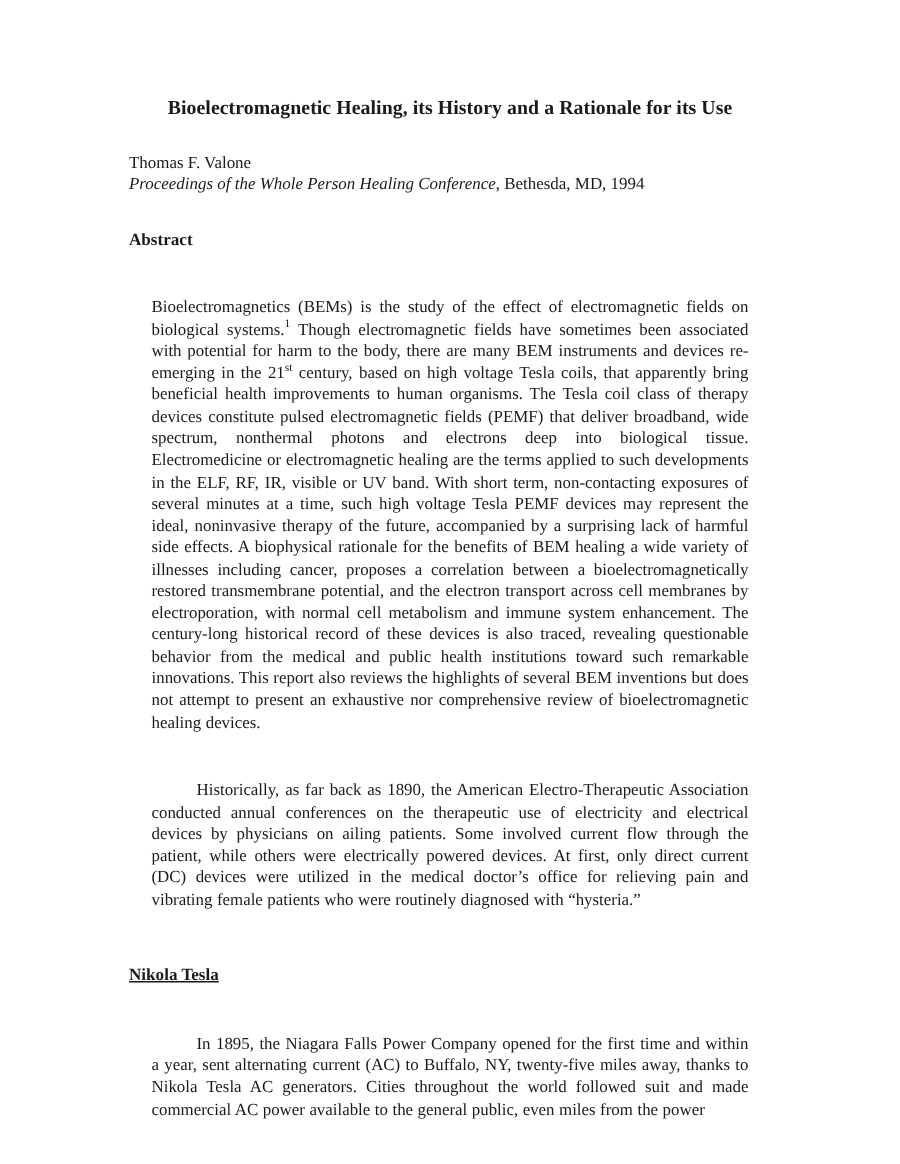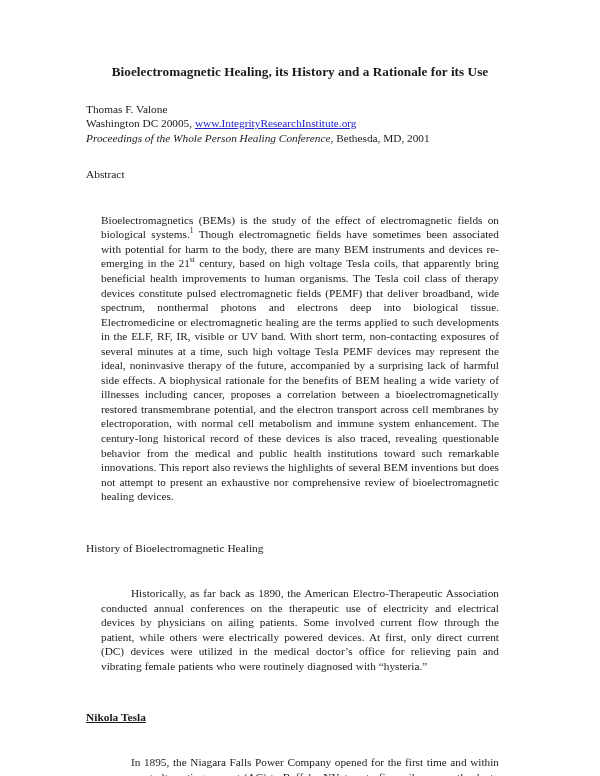--- a/index.html
+++ b/index.html
@@ -62,21 +62,21 @@
     font-size: 11.3px;
   }
 
   .proceedings .ital {
     font-style: italic;
   }
 
   
   .sec-head {
     font-size: 11.4px;
-    font-weight: normal;
+    font-weight: bold;
     margin: 0;
     text-align: left;
     line-height: 14.5px;
   }
 
   .sub-head {
     font-size: 11.4px;
     font-weight: bold;
     text-decoration: underline;
     margin: 0;
@@ -111,33 +111,29 @@
 </head>
 <body>
 
 <div class="page">
   <div class="content">
 
     <h1 class="doc-title">Bioelectromagnetic Healing, its History and a Rationale for its Use</h1>
 
     <div class="byline">
       <div>Thomas F. Valone</div>
-      <div>
-        <span>Washington DC 20005, </span><a class="url-link" href="#">www.IntegrityResearchInstitute.org</a>
-      </div>
       <div class="proceedings">
-        <span class="ital">Proceedings of the Whole Person Healing Conference</span><span>, Bethesda, MD, 2001</span>
+        <span class="ital">Proceedings of the Whole Person Healing Conference</span><span>, Bethesda, MD, 1994</span>
       </div>
     </div>
 
     <h2 class="sec-head" id="abstract-heading">Abstract</h2>
 
     <p class="para" id="abstract-body"><span>Bioelectromagnetics (BEMs) is the study of the effect of electromagnetic fields on biological systems.</span><sup>1</sup><span> Though electromagnetic fields have sometimes been associated with potential for harm to the body, there are many BEM instruments and devices re-emerging in the 21</span><sup>st</sup><span> century, based on high voltage Tesla coils, that apparently bring beneficial health improvements to human organisms. The Tesla coil class of therapy devices constitute pulsed electromagnetic fields (PEMF) that deliver broadband, wide spectrum, nonthermal photons and electrons deep into biological tissue. Electromedicine or electromagnetic healing are the terms applied to such developments in the ELF, RF, IR, visible or UV band. With short term, non-contacting exposures of several minutes at a time, such high voltage Tesla PEMF devices may represent the ideal, noninvasive therapy of the future, accompanied by a surprising lack of harmful side effects. A biophysical rationale for the benefits of BEM healing a wide variety of illnesses including cancer, proposes a correlation between a bioelectromagnetically restored transmembrane potential, and the electron transport across cell membranes by electroporation, with normal cell metabolism and immune system enhancement. The century-long historical record of these devices is also traced, revealing questionable behavior from the medical and public health institutions toward such remarkable innovations. This report also reviews the highlights of several BEM inventions but does not attempt to present an exhaustive nor comprehensive review of bioelectromagnetic healing devices.</span></p>
 
-    <h2 class="sec-head" id="history-heading">History of Bioelectromagnetic Healing</h2>
 
     <p class="para" id="history-body">Historically, as far back as 1890, the American Electro-Therapeutic Association conducted annual conferences on the therapeutic use of electricity and electrical devices by physicians on ailing patients. Some involved current flow through the patient, while others were electrically powered devices. At first, only direct current (DC) devices were utilized in the medical doctor’s office for relieving pain and vibrating female patients who were routinely diagnosed with “hysteria.”</p>
 
     <h3 class="sub-head" id="tesla-heading">Nikola Tesla</h3>
 
     <p class="para" id="tesla-body">In 1895, the Niagara Falls Power Company opened for the first time and within a year, sent alternating current (AC) to Buffalo, NY, twenty-five miles away, thanks to Nikola Tesla AC generators. Cities throughout the world followed suit and made commercial AC power available to the general public, even miles from the power</p>
 
   </div>
 </div>
 

